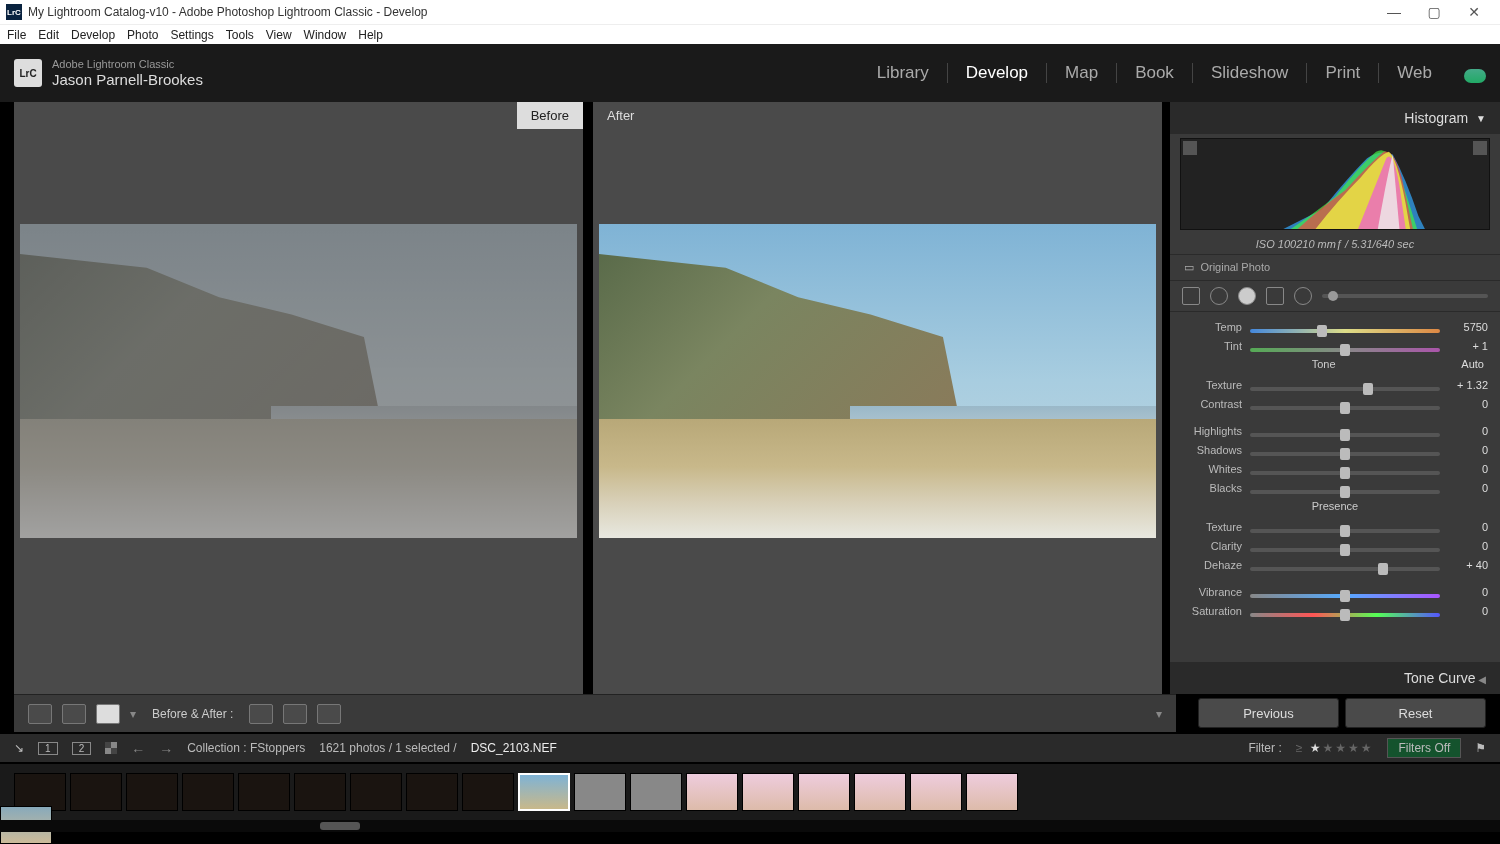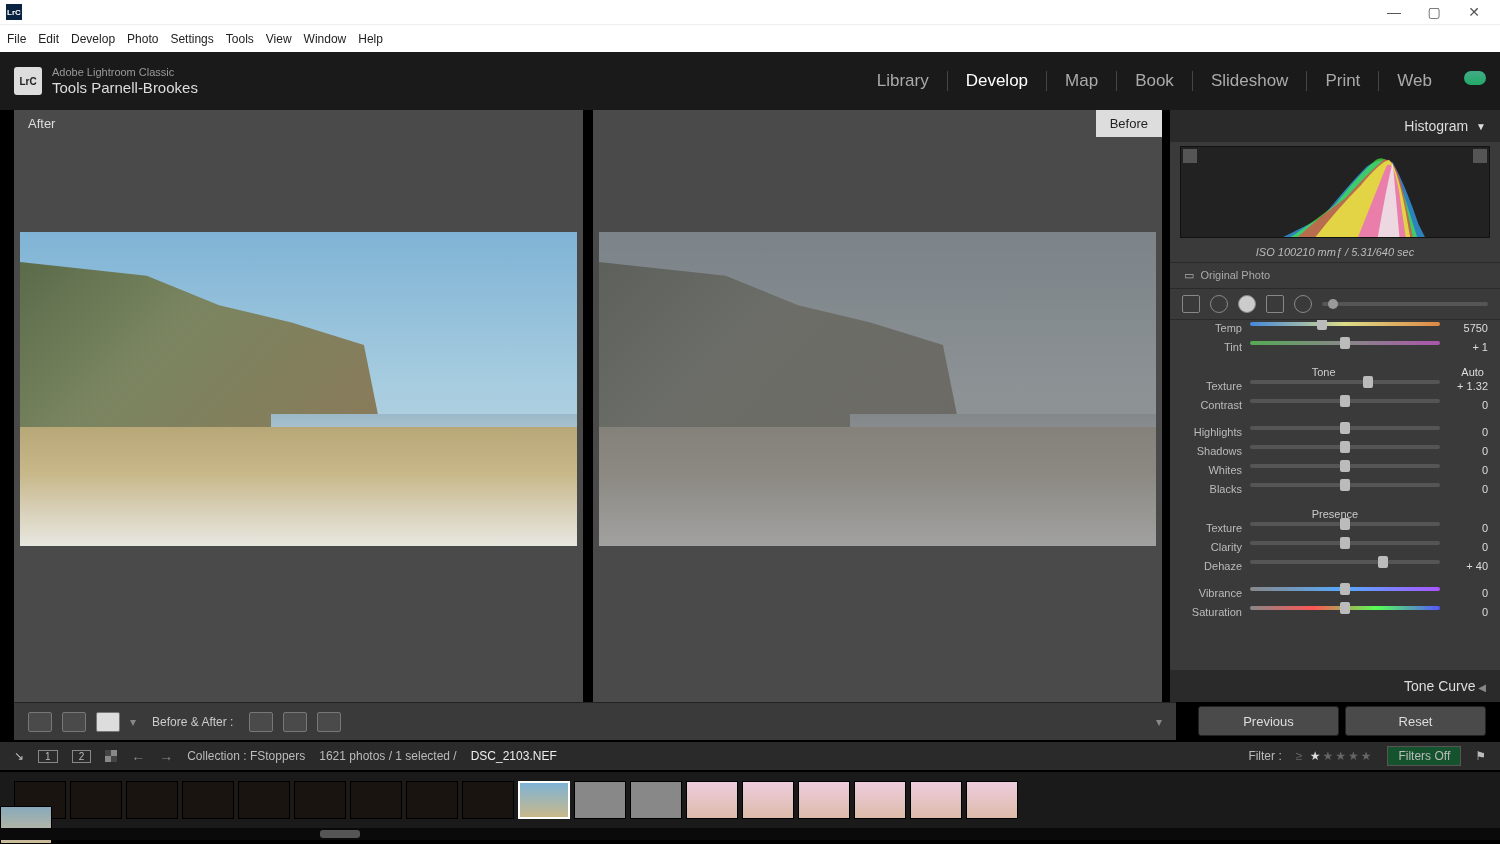--- a/index.html
+++ b/index.html
@@ -1,28 +1,28 @@
 <!DOCTYPE html>
 <html><head>
 <meta charset="utf-8">
 <style>
 *{margin:0;padding:0;box-sizing:border-box;font-family:"Segoe UI",Arial,sans-serif;user-select:none}
 body{background:#000;width:1500px;height:844px;overflow:hidden;color:#ccc;font-size:12px}
 .titlebar{background:#fff;height:24px;display:flex;align-items:center;padding:0 6px;color:#333;font-size:12px}
 .titlebar .icon-box{width:16px;height:16px;background:#0a2340;color:#fff;font-size:8px;display:flex;align-items:center;justify-content:center;margin-right:6px;font-weight:bold}
 .titlebar .spacer{flex:1}
 .titlebar .win-btn{width:40px;text-align:center;font-size:14px;color:#555}
-.menubar{background:#fff;height:28px;display:flex;align-items:center;padding:0 4px;color:#222;font-size:12px;gap:6px;border-top:1px solid #eee}
+.menubar{background:#fff;height:20px;display:flex;align-items:center;padding:0 4px;color:#222;font-size:12px;gap:6px;border-top:1px solid #eee}
 .menubar span{padding:0 3px}
 .header{background:#1a1a1a;height:58px;display:flex;align-items:center;padding:0 14px}
 .header .logo{width:28px;height:28px;background:#ddd;border-radius:3px;color:#222;font-size:10px;display:flex;align-items:center;justify-content:center;font-weight:bold;margin-right:10px}
 .header .prod{font-size:11px;color:#999;line-height:1.2}
 .header .user{font-size:15px;color:#ddd}
 .header .spacer{flex:1}
-.modules{display:flex;gap:0;align-items:flex-start}
+.modules{display:flex;gap:0;align-items:flex-end}
 .modules span{font-size:17px;color:#aaa;padding:0 18px;border-right:1px solid #444;cursor:pointer}
 .modules span.active{color:#fff;font-weight:500}
 .modules span:last-of-type{border-right:none}
 .modules .cloud{width:22px;height:14px;margin-left:14px;background:linear-gradient(#4a8,#2a6);border-radius:7px}
 .main{display:flex;height:592px;background:#000;padding:0 0 0 14px}
 .viewer{width:1148px;display:flex;gap:10px;background:#000}
 .pane{flex:1;background:#4a4a4a;display:flex;flex-direction:column;position:relative}
 .pane-label{position:absolute;top:0;background:#4a4a4a;color:#ddd;font-size:13px;padding:6px 14px;z-index:2}
 .pane-label.before{right:0;background:#ddd;color:#222}
 .pane-label.after{left:0}
@@ -42,21 +42,21 @@
 .exif{display:flex;justify-content:center;padding:4px 14px;font-size:11px;color:#bbb;font-style:italic}
 .orig{padding:6px 14px;font-size:11px;color:#aaa;border-top:1px solid #2a2a2a;border-bottom:1px solid #2a2a2a}
 .orig::before{content:"▭";margin-right:6px;font-style:normal}
 .tools{display:flex;align-items:center;gap:10px;padding:6px 12px;border-bottom:1px solid #2a2a2a}
 .tools .t{width:18px;height:18px;border:1px solid #888;border-radius:50%}
 .tools .t.sq{border-radius:2px}
 .tools .t.dot{background:#ccc;border-radius:50%}
 .tools .bar{flex:1;height:4px;background:#555;border-radius:2px;position:relative}
 .tools .bar::after{content:"";position:absolute;left:6px;top:-3px;width:10px;height:10px;background:#999;border-radius:50%}
 .sliders{padding:2px 12px 6px;overflow:hidden}
-.srow{display:flex;align-items:flex-start;height:19px;font-size:11px}
+.srow{display:flex;align-items:flex-end;height:19px;font-size:11px}
 .srow .lbl{width:68px;text-align:right;color:#bbb;padding-right:8px}
 .srow .track{flex:1;height:4px;background:#555;border-radius:2px;position:relative;margin-right:8px}
 .srow .track.temp{background:linear-gradient(90deg,#48d,#dd8,#d84)}
 .srow .track.tint{background:linear-gradient(90deg,#5a5,#888,#a5a)}
 .srow .track.vib{background:linear-gradient(90deg,#888,#5af,#a5f)}
 .srow .track.sat{background:linear-gradient(90deg,#888,#f55,#5f5,#55f)}
 .srow .knob{position:absolute;top:-4px;width:10px;height:12px;background:#bbb;border-radius:2px;transform:translateX(-50%)}
 .srow .val{width:40px;text-align:right;color:#ddd;font-size:11px}
 .shead{display:flex;padding:6px 4px 2px;font-size:11px;color:#ccc}
 .shead .auto{color:#ddd}
@@ -88,20 +88,21 @@
 .scroll .handle{position:absolute;left:320px;width:40px;top:2px;height:8px;background:#555;border-radius:3px}
 .toolrow{display:flex;height:38px}
 .toolrow .left{flex:0 0 1162px;display:flex}
 .toolrow .right{flex:1;display:flex}
 </style>
 </head>
 <body>
 
 <div class="titlebar">
   <div class="icon-box">LrC</div>
+  <span>My Lightroom Catalog-v10 - Adobe Photoshop Lightroom Classic - Develop</span>
   <div class="spacer"></div>
   <div class="win-btn">—</div>
   <div class="win-btn">▢</div>
   <div class="win-btn">✕</div>
 </div>
 
 <div class="menubar">
   <span>File</span>
   <span>Edit</span>
   <span>Develop</span>
@@ -110,49 +111,49 @@
   <span>Tools</span>
   <span>View</span>
   <span>Window</span>
   <span>Help</span>
 </div>
 
 <div class="header">
   <div class="logo">LrC</div>
   <div>
     <div class="prod">Adobe Lightroom Classic</div>
-    <div class="user">Tools Parnell-Brookes</div>
+    <div class="user">Jason Parnell-Brookes</div>
   </div>
   <div class="spacer"></div>
   <div class="modules">
     <span>Library</span>
     <span class="active">Develop</span>
     <span>Map</span>
     <span>Book</span>
     <span>Slideshow</span>
     <span>Print</span>
     <span>Web</span>
     <div class="cloud"></div>
   </div>
 </div>
 
 <div class="main">
   <div class="viewer">
     <div class="pane">
-      <div class="pane-label after">After</div>
-      <div class="photo">
+      <div class="pane-label before">Before</div>
+      <div class="photo before-img">
         <div class="sky"></div>
           <div class="cliff"></div>
           <div class="sea"></div>
           <div class="beach"></div>
       </div>
     </div>
     <div class="pane">
-      <div class="pane-label before">Before</div>
-      <div class="photo before-img">
+      <div class="pane-label after">After</div>
+      <div class="photo">
         <div class="sky"></div>
           <div class="cliff"></div>
           <div class="sea"></div>
           <div class="beach"></div>
       </div>
     </div>
   </div>
 
   <div class="rpanel">
     <div class="rp-head">

